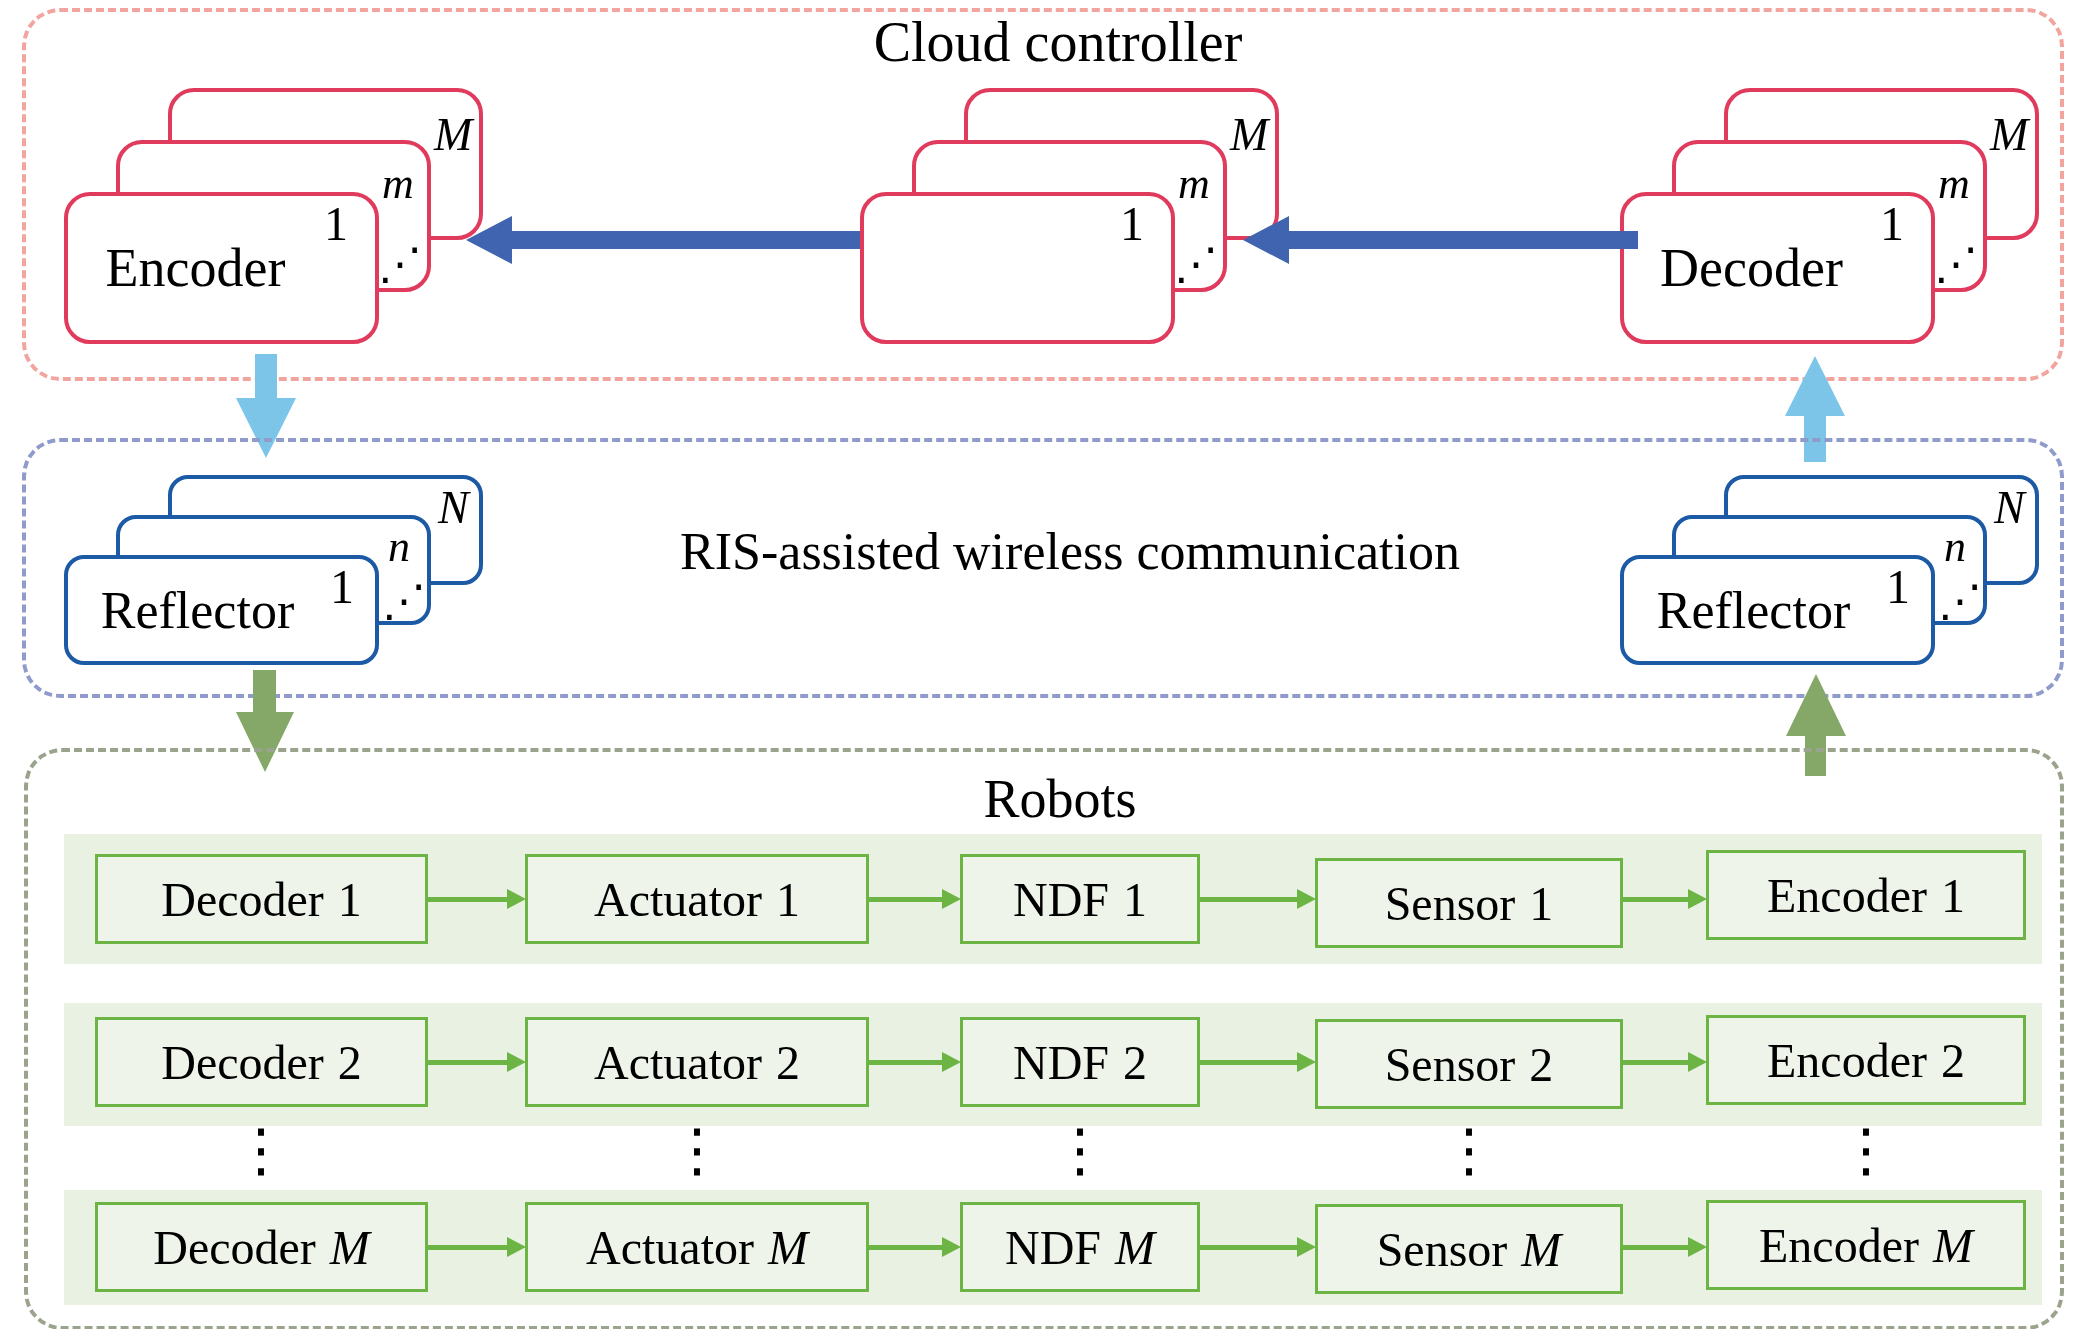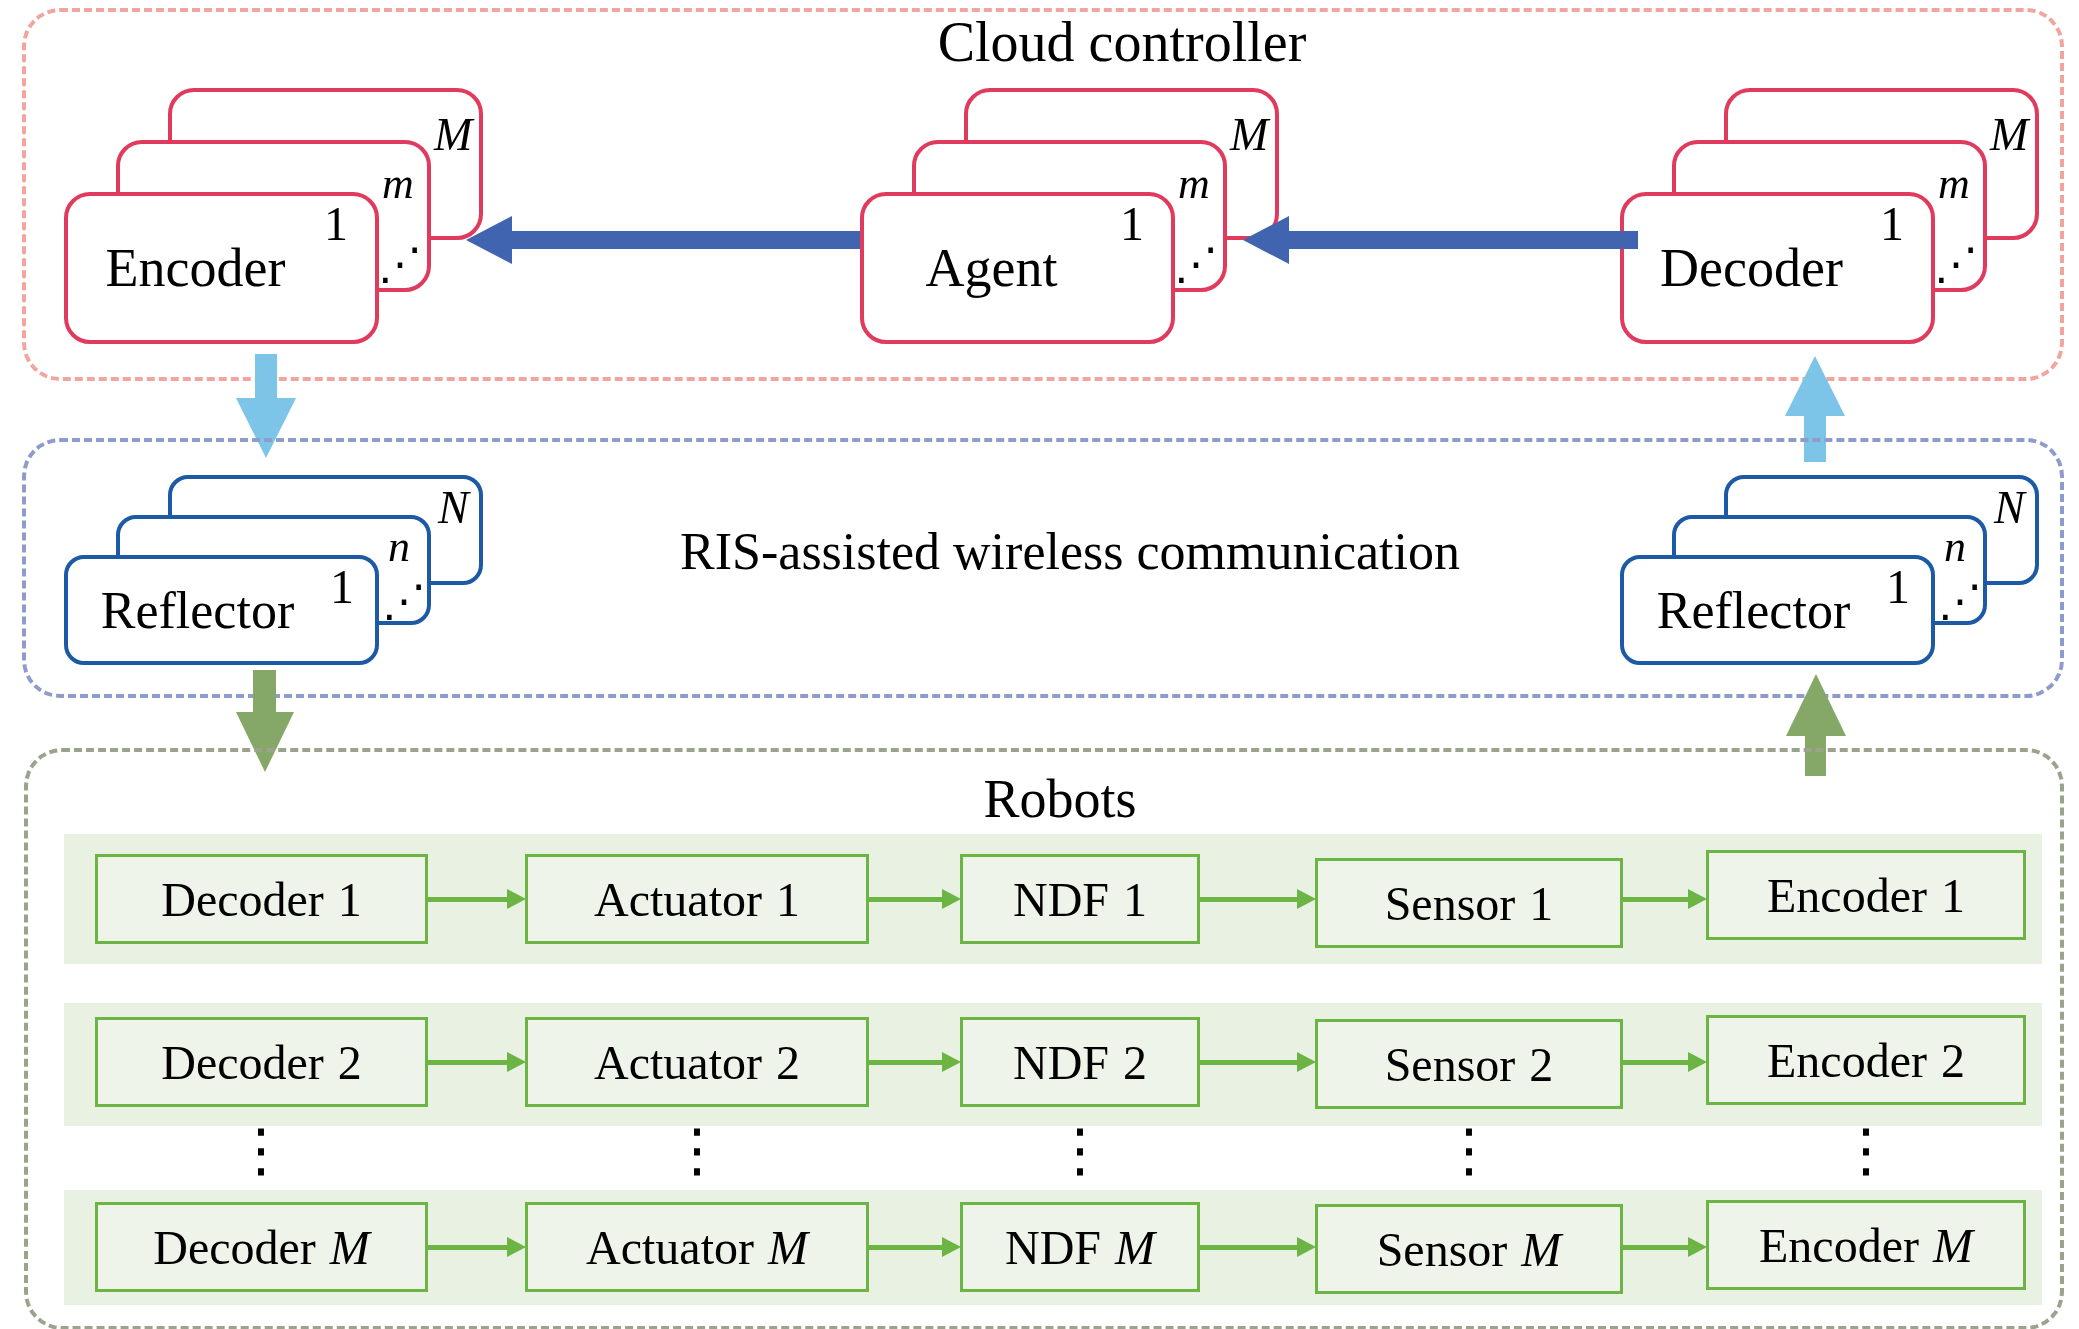--- a/index.html
+++ b/index.html
@@ -61,41 +61,40 @@
   .hhead{position:absolute;width:0;height:0;border-top:10px solid transparent;
          border-bottom:10px solid transparent;border-left:19px solid var(--green-box-border,#6cb443);}
   .vdots{position:absolute;transform:translateX(-50%);font-size:58px;line-height:1.0;letter-spacing:0;}
 </style>
 </head>
 <body>
 
 <div class="canvas">
 
   <div class="container cloud-box"></div>
-  <span class="section-title" style="left:1122px;top:10px;text-align:center;">Cloud controller</span>
+  <span class="section-title" style="left:1058px;top:10px;text-align:center;">Cloud controller</span>
 
   <div class="stack" style="left:64px;top:88px;">
     <div class="bx b-back"></div>
     <span class="idx-back">M</span>
     <div class="bx b-mid"></div>
     <span class="idx-mid">m</span>
     <div class="bx b-front"></div>
     <span class="idx-front">1</span>
     <span class="slabel">Encoder</span>
     <span class="sdots">⋰</span>
   </div>
 
   <div class="stack" style="left:860px;top:88px;">
     <div class="bx b-back"></div>
     <span class="idx-back">M</span>
     <div class="bx b-mid"></div>
     <span class="idx-mid">m</span>
     <div class="bx b-front"></div>
     <span class="idx-front">1</span>
-    <span class="slabel">Agent</span>
     <span class="sdots">⋰</span>
   </div>
 
   <div class="stack" style="left:1620px;top:88px;">
     <div class="bx b-back"></div>
     <span class="idx-back">M</span>
     <div class="bx b-mid"></div>
     <span class="idx-mid">m</span>
     <div class="bx b-front"></div>
     <span class="idx-front">1</span>

